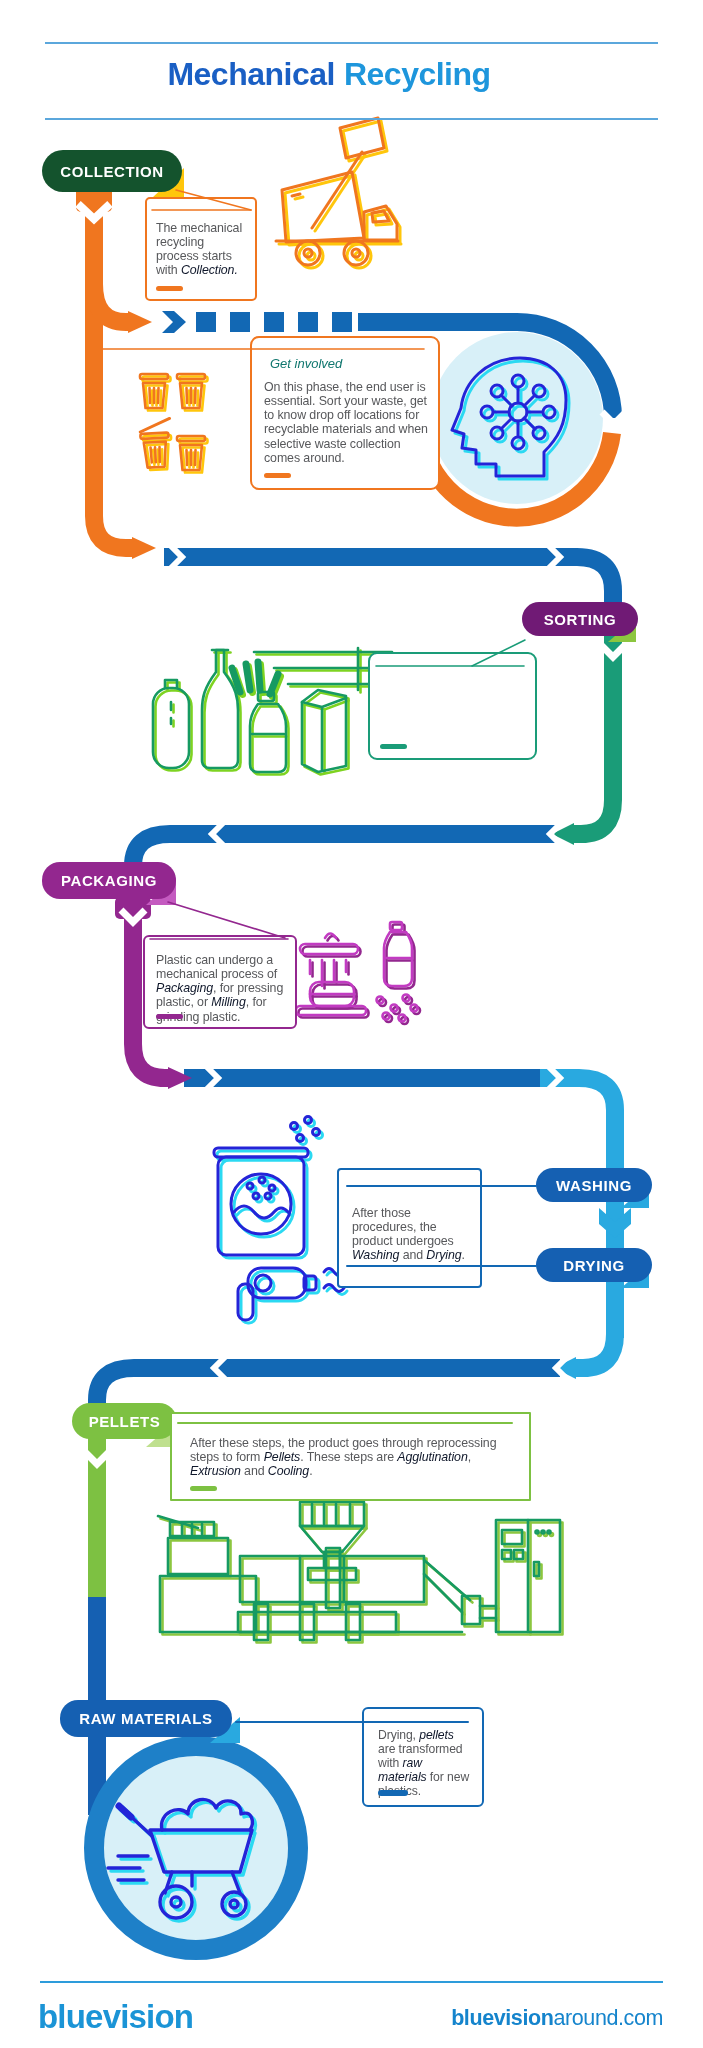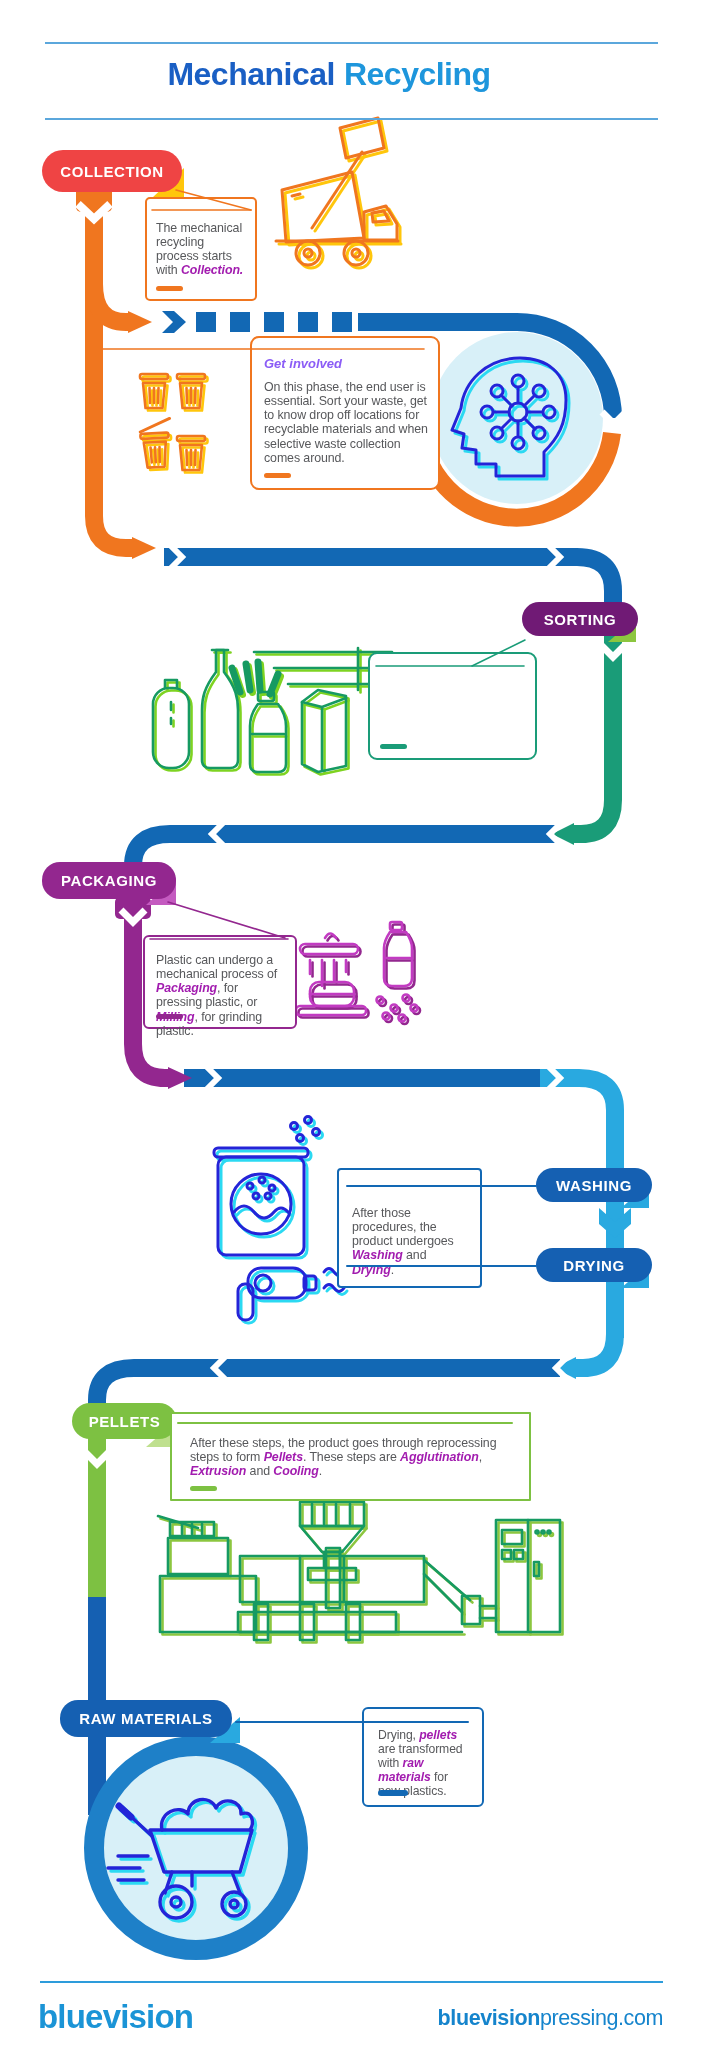--- a/index.html
+++ b/index.html
@@ -8,22 +8,22 @@
   svg.layer{position:absolute;left:0;top:0;}
   #flow{z-index:1;}
   #overlay{z-index:3;pointer-events:none;}
   .hr{position:absolute;height:2px;background:#5BA7DC;z-index:2;}
   .title{position:absolute;top:56px;left:0;width:626px;text-align:center;font-size:32px;font-weight:800;letter-spacing:-0.5px;z-index:2;margin-left:16px;}
   .t1{color:#1A5FC4;} .t2{color:#1E96DC;margin-left:9px;}
   .badge{position:absolute;z-index:2;display:flex;align-items:center;justify-content:center;
          color:#fff;font-weight:bold;font-size:15px;letter-spacing:.6px;white-space:nowrap;}
   .box{position:absolute;z-index:2;background:#fff;}
   .note{font-size:12.4px;line-height:1.14;color:#57585B;letter-spacing:-0.1px;}
-  .em{font-weight:bold;font-style:italic;color:#a21caf;}
-  .boxtitle{font-size:13px;font-weight:bold;font-style:italic;color:#8b5cf6;}
+  .em{font-weight:normal;font-style:italic;color:#0f172a;}
+  .boxtitle{font-size:13px;font-weight:normal;font-style:italic;color:#0f766e;margin-left:6px;}
   .dash{position:absolute;height:5px;width:27px;border-radius:3px;}
   .footer-logo{position:absolute;left:38px;top:1998px;font-size:33px;font-weight:800;color:#1B94D6;letter-spacing:-0.8px;z-index:2;}
   .footer-url{position:absolute;right:40px;top:2006px;font-size:21.5px;color:#1584CC;z-index:2;letter-spacing:-0.4px;}
   .footer-url .b{font-weight:800;} .footer-url .r{font-weight:500;}
 </style>
 </head>
 <body>
 
 <div class="stage">
 
@@ -311,21 +311,21 @@
     <g>
       <use href="#machineP" stroke="#8CC63F" transform="translate(2.5,2.5)"></use>
       <use href="#machineP" stroke="#169A62"></use>
     </g>
     <g>
       <use href="#barrowP" stroke="#2BD9F2" transform="translate(3,3)"></use>
       <use href="#barrowP" stroke="#2424D8"></use>
     </g>
   </svg>
 
-  <div class="badge" style="left:42px;top:150px;width:140px;height:42px;border-radius:21px;background:#ef4444;">
+  <div class="badge" style="left:42px;top:150px;width:140px;height:42px;border-radius:21px;background:#14532d;">
       <span>COLLECTION</span>
     </div>
   <div class="badge" style="left:522px;top:602px;width:116px;height:34px;border-radius:17px;background:#701a75;">
       <span>SORTING</span>
     </div>
   <div class="badge" style="left:42px;top:862px;width:134px;height:37px;border-radius:18px;background:#93278F;">
       <span>PACKAGING</span>
     </div>
   <div class="badge" style="left:536px;top:1168px;width:116px;height:34px;border-radius:17px;background:#1560B2;">
       <span>WASHING</span>
@@ -386,16 +386,16 @@
       <line x1="347" y1="1186" x2="536" y2="1186" stroke="#1268B4" stroke-width="2"></line>
       <line x1="347" y1="1266" x2="536" y2="1266" stroke="#1268B4" stroke-width="2"></line>
       <line x1="178" y1="1423" x2="512" y2="1423" stroke="#7DC142" stroke-width="2"></line>
       <line x1="236" y1="1722" x2="468" y2="1722" stroke="#1268B4" stroke-width="2"></line>
     </g>
   </svg>
 
   <div class="hr" style="left:40px;top:1981px;width:623px;background:#2D9CDB;"></div>
   <div class="footer-logo">bluevision</div>
   <div class="footer-url">
-    <span class="b">bluevision</span><span class="r">pressing.com</span>
+    <span class="b">bluevision</span><span class="r">around.com</span>
   </div>
 
 </div>
 
 </body></html>

